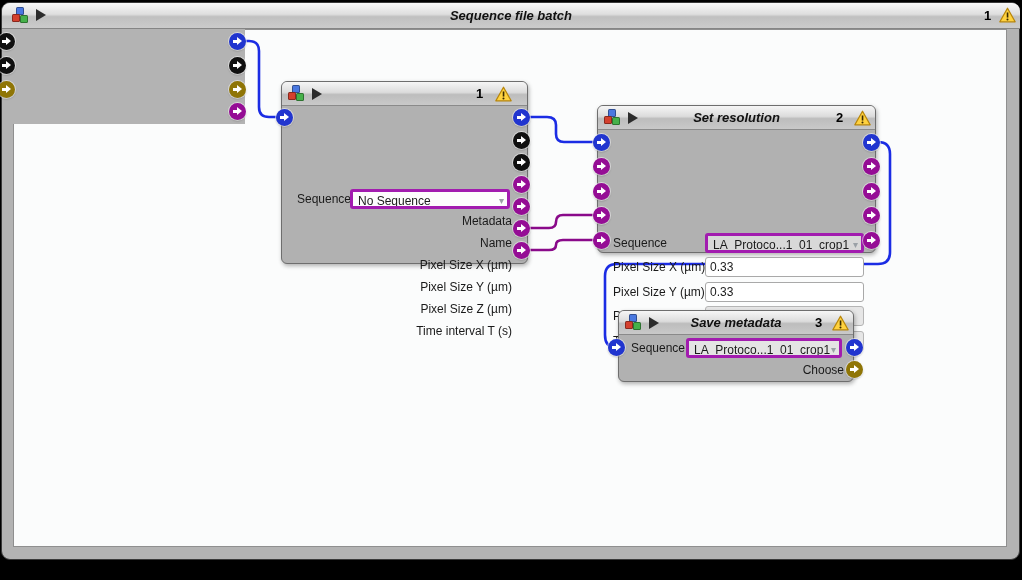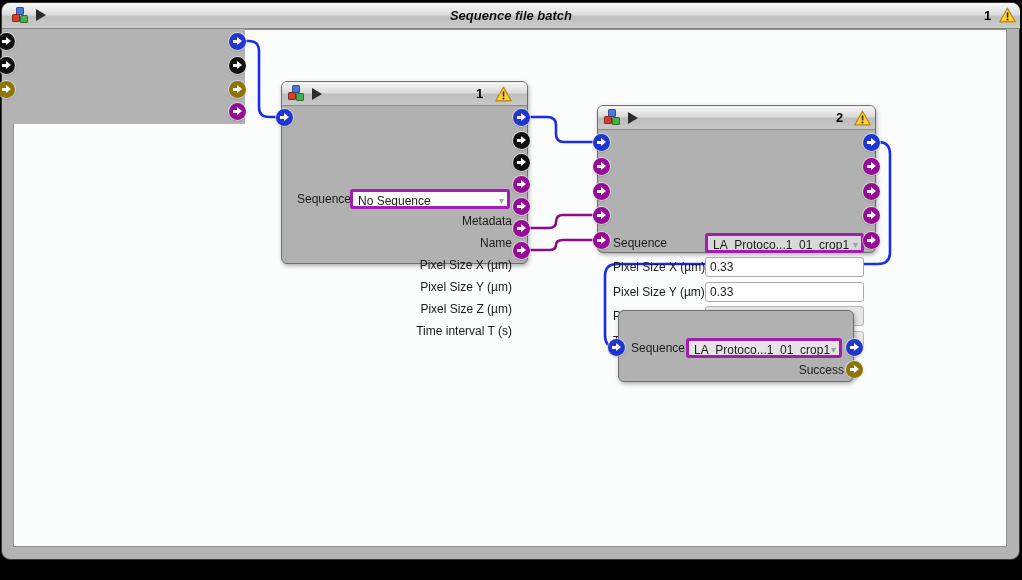--- a/index.html
+++ b/index.html
@@ -210,20 +210,21 @@
     </div>
 
   <div class="node" style="left:597px;top:105px;width:279px;height:148px;">
     <div class="node-title">
       <div class="cubes" style="left:6px;top:3px;">
         <div class="cube b"></div>
         <div class="cube r"></div>
         <div class="cube g"></div>
       </div>
       <div class="play" style="left:30px;top:6px;"></div>
+      <span class="title-text" style="top:4px;">Set resolution</span>
       <span class="badge" style="left:238px;top:4px;">2</span>
       <svg class="warn" style="left:256px;top:4px;" viewBox="0 0 20 18">
         <path d="M10 1 L19 17 H1 Z" fill="#ffd23f" stroke="#b8860b" stroke-width="1.5" stroke-linejoin="round"></path>
         <rect x="9.1" y="6" width="1.9" height="6" fill="#3a2a00"></rect>
           <circle cx="10" cy="14.4" r="1.2" fill="#3a2a00"></circle>
       </svg>
     </div>
     <span class="lbl" style="left:15px;top:129px;">Sequence</span>
     <div class="dd gray" style="left:107px;top:127px;width:159px;">
       <span>LA_Protoco...1_01_crop1</span>
@@ -273,26 +274,41 @@
   <div class="port p-magenta" style="left:862.5px;top:206.5px;">
       <span class="stem"></span>
       <span class="head"></span>
     </div>
   <div class="port p-magenta" style="left:862.5px;top:231.5px;">
       <span class="stem"></span>
       <span class="head"></span>
     </div>
 
   <div class="node" style="left:618px;top:310px;width:236px;height:72px;">
+    <div class="node-title">
+      <div class="cubes" style="left:6px;top:3px;">
+        <div class="cube b"></div>
+        <div class="cube r"></div>
+        <div class="cube g"></div>
+      </div>
+      <div class="play" style="left:30px;top:6px;"></div>
+      <span class="title-text" style="top:4px;">Save metadata</span>
+      <span class="badge" style="left:196px;top:4px;">3</span>
+      <svg class="warn" style="left:213px;top:4px;" viewBox="0 0 20 18">
+        <path d="M10 1 L19 17 H1 Z" fill="#ffd23f" stroke="#b8860b" stroke-width="1.5" stroke-linejoin="round"></path>
+        <rect x="9.1" y="6" width="1.9" height="6" fill="#3a2a00"></rect>
+          <circle cx="10" cy="14.4" r="1.2" fill="#3a2a00"></circle>
+      </svg>
+    </div>
     <span class="lbl" style="left:12px;top:29px;">Sequence</span>
     <div class="dd gray2" style="left:67px;top:27px;width:156px;">
       <span>LA_Protoco...1_01_crop1</span>
       <span class="chev">▾</span>
     </div>
-    <span class="lbl lbl-r" style="left:80px;top:51px;width:145px;">Success</span>
+    <span class="lbl lbl-r" style="left:80px;top:51px;width:145px;">Choose</span>
   </div>
   <div class="port p-blue" style="left:607.5px;top:338.5px;">
       <span class="stem"></span>
       <span class="head"></span>
     </div>
   <div class="port p-blue" style="left:845.5px;top:338.5px;">
       <span class="stem"></span>
       <span class="head"></span>
     </div>
   <div class="port p-gold" style="left:845.5px;top:360.5px;">

